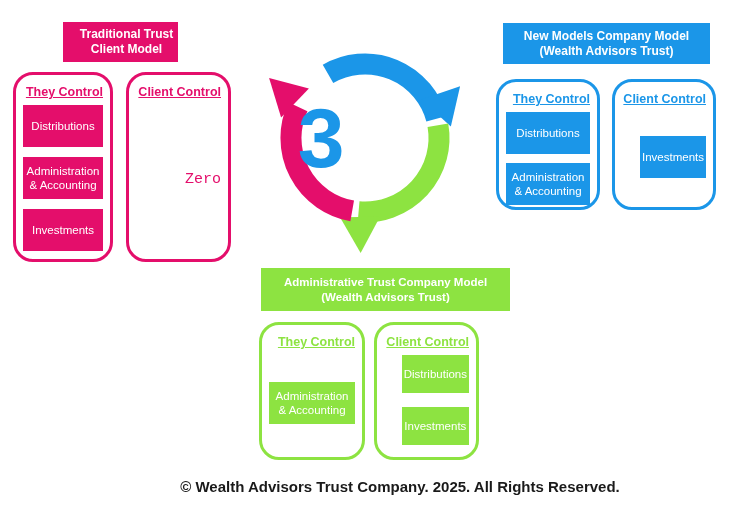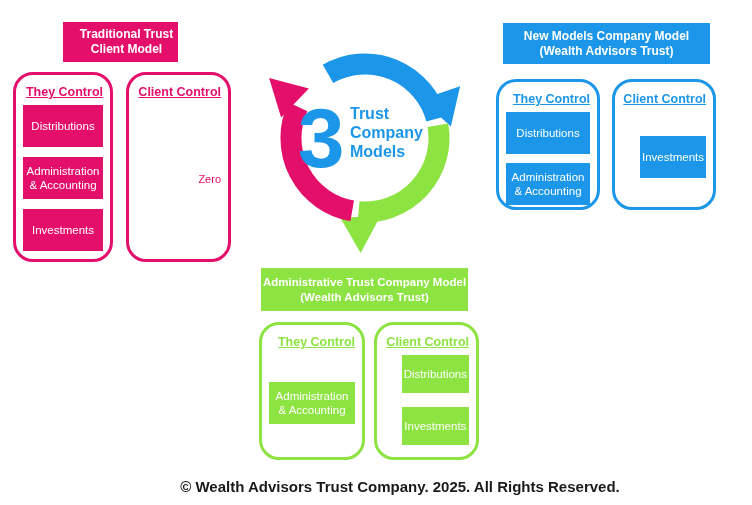--- a/index.html
+++ b/index.html
@@ -42,21 +42,21 @@
     min-height:42px; display:flex; align-items:center; justify-content:center;
     color:#fff; font-size:11.5px; line-height:14px; text-align:center; width:100%;
     box-sizing:border-box; padding:2px;
   }
   .item.small { min-height:38px; }
   .pink  .item { background:var(--pink); }
   .blue  .item { background:var(--blue); }
   .green .item { background:var(--green); }
 
   .fill-center { flex:1; display:flex; align-items:center; justify-content:center; }
-  .note { font-size:11px; font-weight:400; }
+  .note { font-size:15px; font-weight:400;font-family:Liberation Mono, monospace; }
 
   .center-graphic { position:absolute; left:250px; top:38px; width:230px; height:225px; }
   .center-graphic svg { position:absolute; left:0; top:0; }
   .arc { fill:none; stroke-width:21; stroke-linecap:butt; }
   .big3 {
     position:absolute; left:294px; top:96px; width:54px; text-align:center;
     font-size:84px; line-height:1; font-weight:700; color:var(--blue);
   }
   .center-label {
     position:absolute; left:350px; top:104px; font-size:16px; line-height:19px;
@@ -109,21 +109,21 @@
     </div>
     <div class="rbox" style="left:612px;top:79px;width:104px;height:131px;">
       <div class="heading">Client Control</div>
       <div class="fill-center">
         <div class="item">Investments</div>
       </div>
     </div>
   </section>
 
   <section class="model green">
-    <header class="title-box" style="left:261px;top:268px;width:207px;height:43px;">
+    <header class="title-box" style="left:261px;top:268px;width:249px;height:43px;">
       <span class="title-line">Administrative Trust Company Model</span>
       <span class="title-line">(Wealth Advisors Trust)</span>
     </header>
     <div class="rbox" style="left:259px;top:322px;width:106px;height:138px;">
       <div class="heading">They Control</div>
       <div class="fill-center">
         <div class="item">Administration &amp; Accounting</div>
       </div>
     </div>
     <div class="rbox" style="left:374px;top:322px;width:105px;height:138px;">
@@ -139,21 +139,16 @@
     <svg width="230" height="225" viewBox="0 0 230 225">
       <path class="arc" d="M 78 35.9 A 74 74 0 0 1 186.5 80.8" stroke="var(--blue)"></path>
       <polygon points="0,-20 0,20 36,0" transform="translate(186,75) rotate(-48)" fill="var(--blue)"></polygon>
       <path class="arc" d="M 187.9 87.2 A 74 74 0 0 1 108.6 173.7" stroke="var(--green)"></path>
       <polygon points="0,-20 0,20 36,0" transform="translate(110,179) rotate(89)" fill="var(--green)"></polygon>
       <path class="arc" d="M 102.2 172.9 A 74 74 0 0 1 47.9 68.7" stroke="var(--pink)"></path>
       <polygon points="0,-20 0,20 36,0" transform="translate(45,65) rotate(-136)" fill="var(--pink)"></polygon>
     </svg>
   </div>
   <div class="big3">3</div>
-  <div class="center-label">
-    <span>Trust</span>
-    <span>Company</span>
-    <span>Models</span>
-  </div>
 
   <div class="footer">© Wealth Advisors Trust Company. 2025. All Rights Reserved.</div>
 
 </div>
 
 </body></html>

